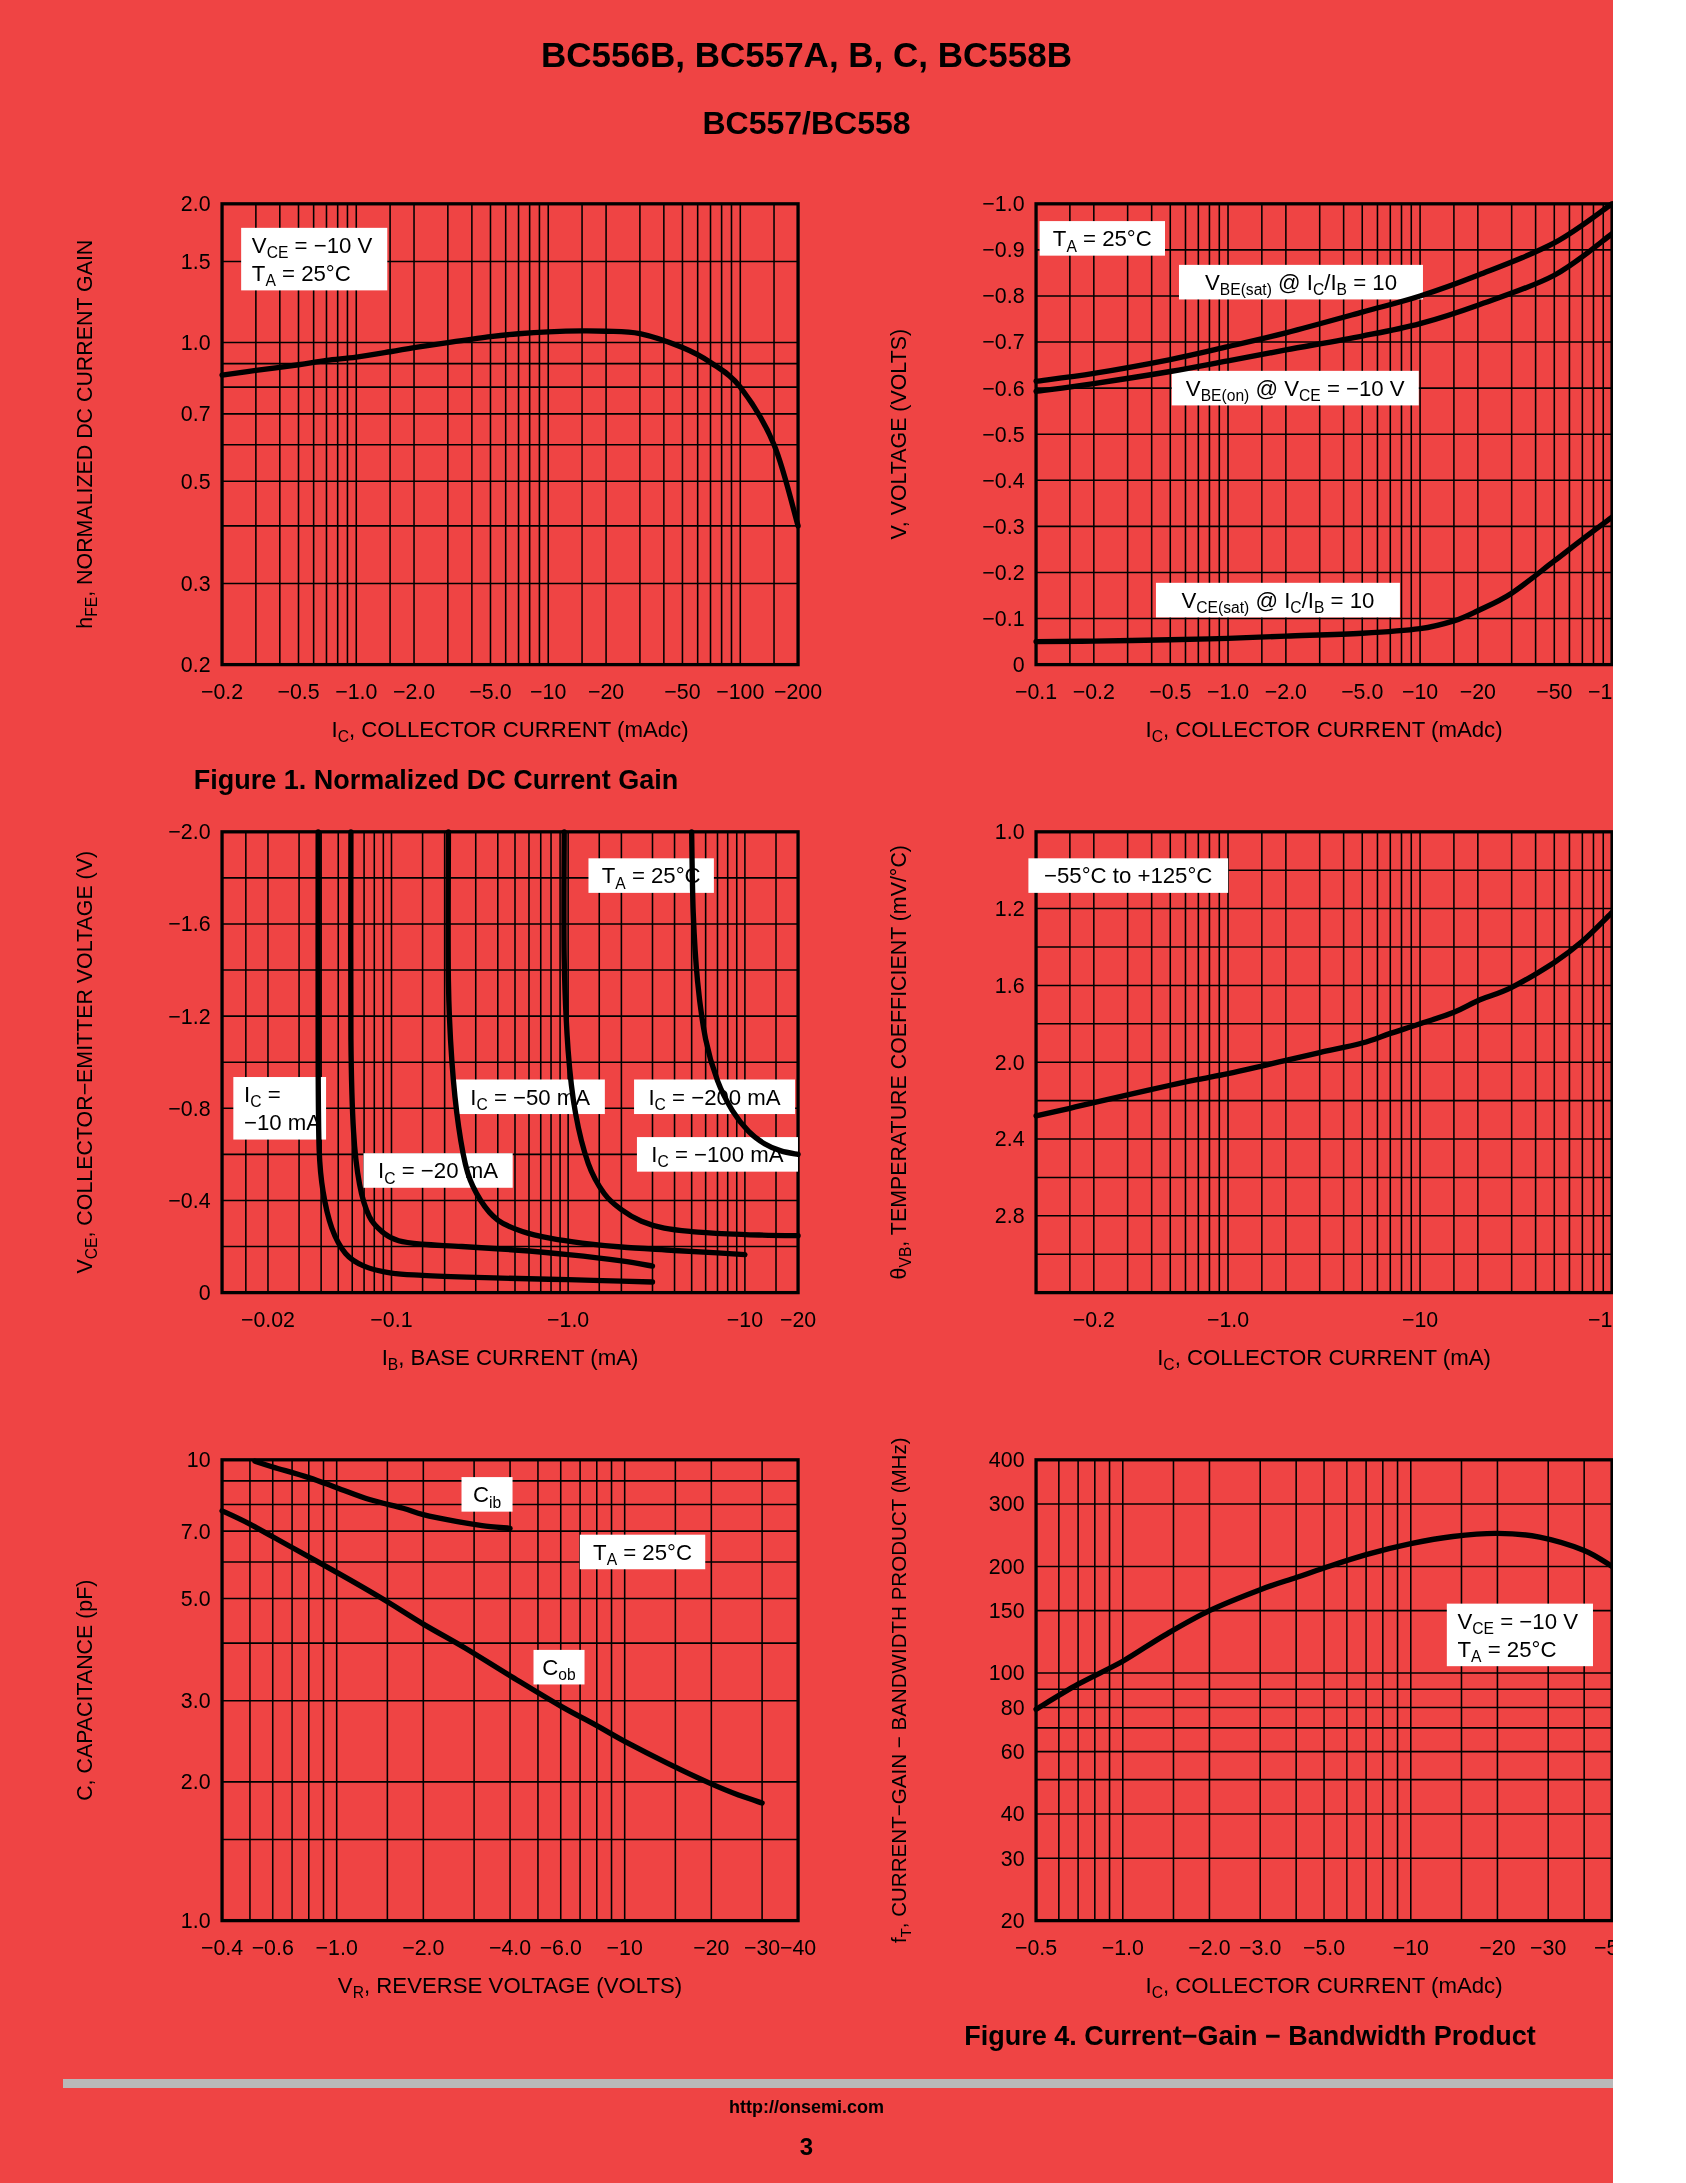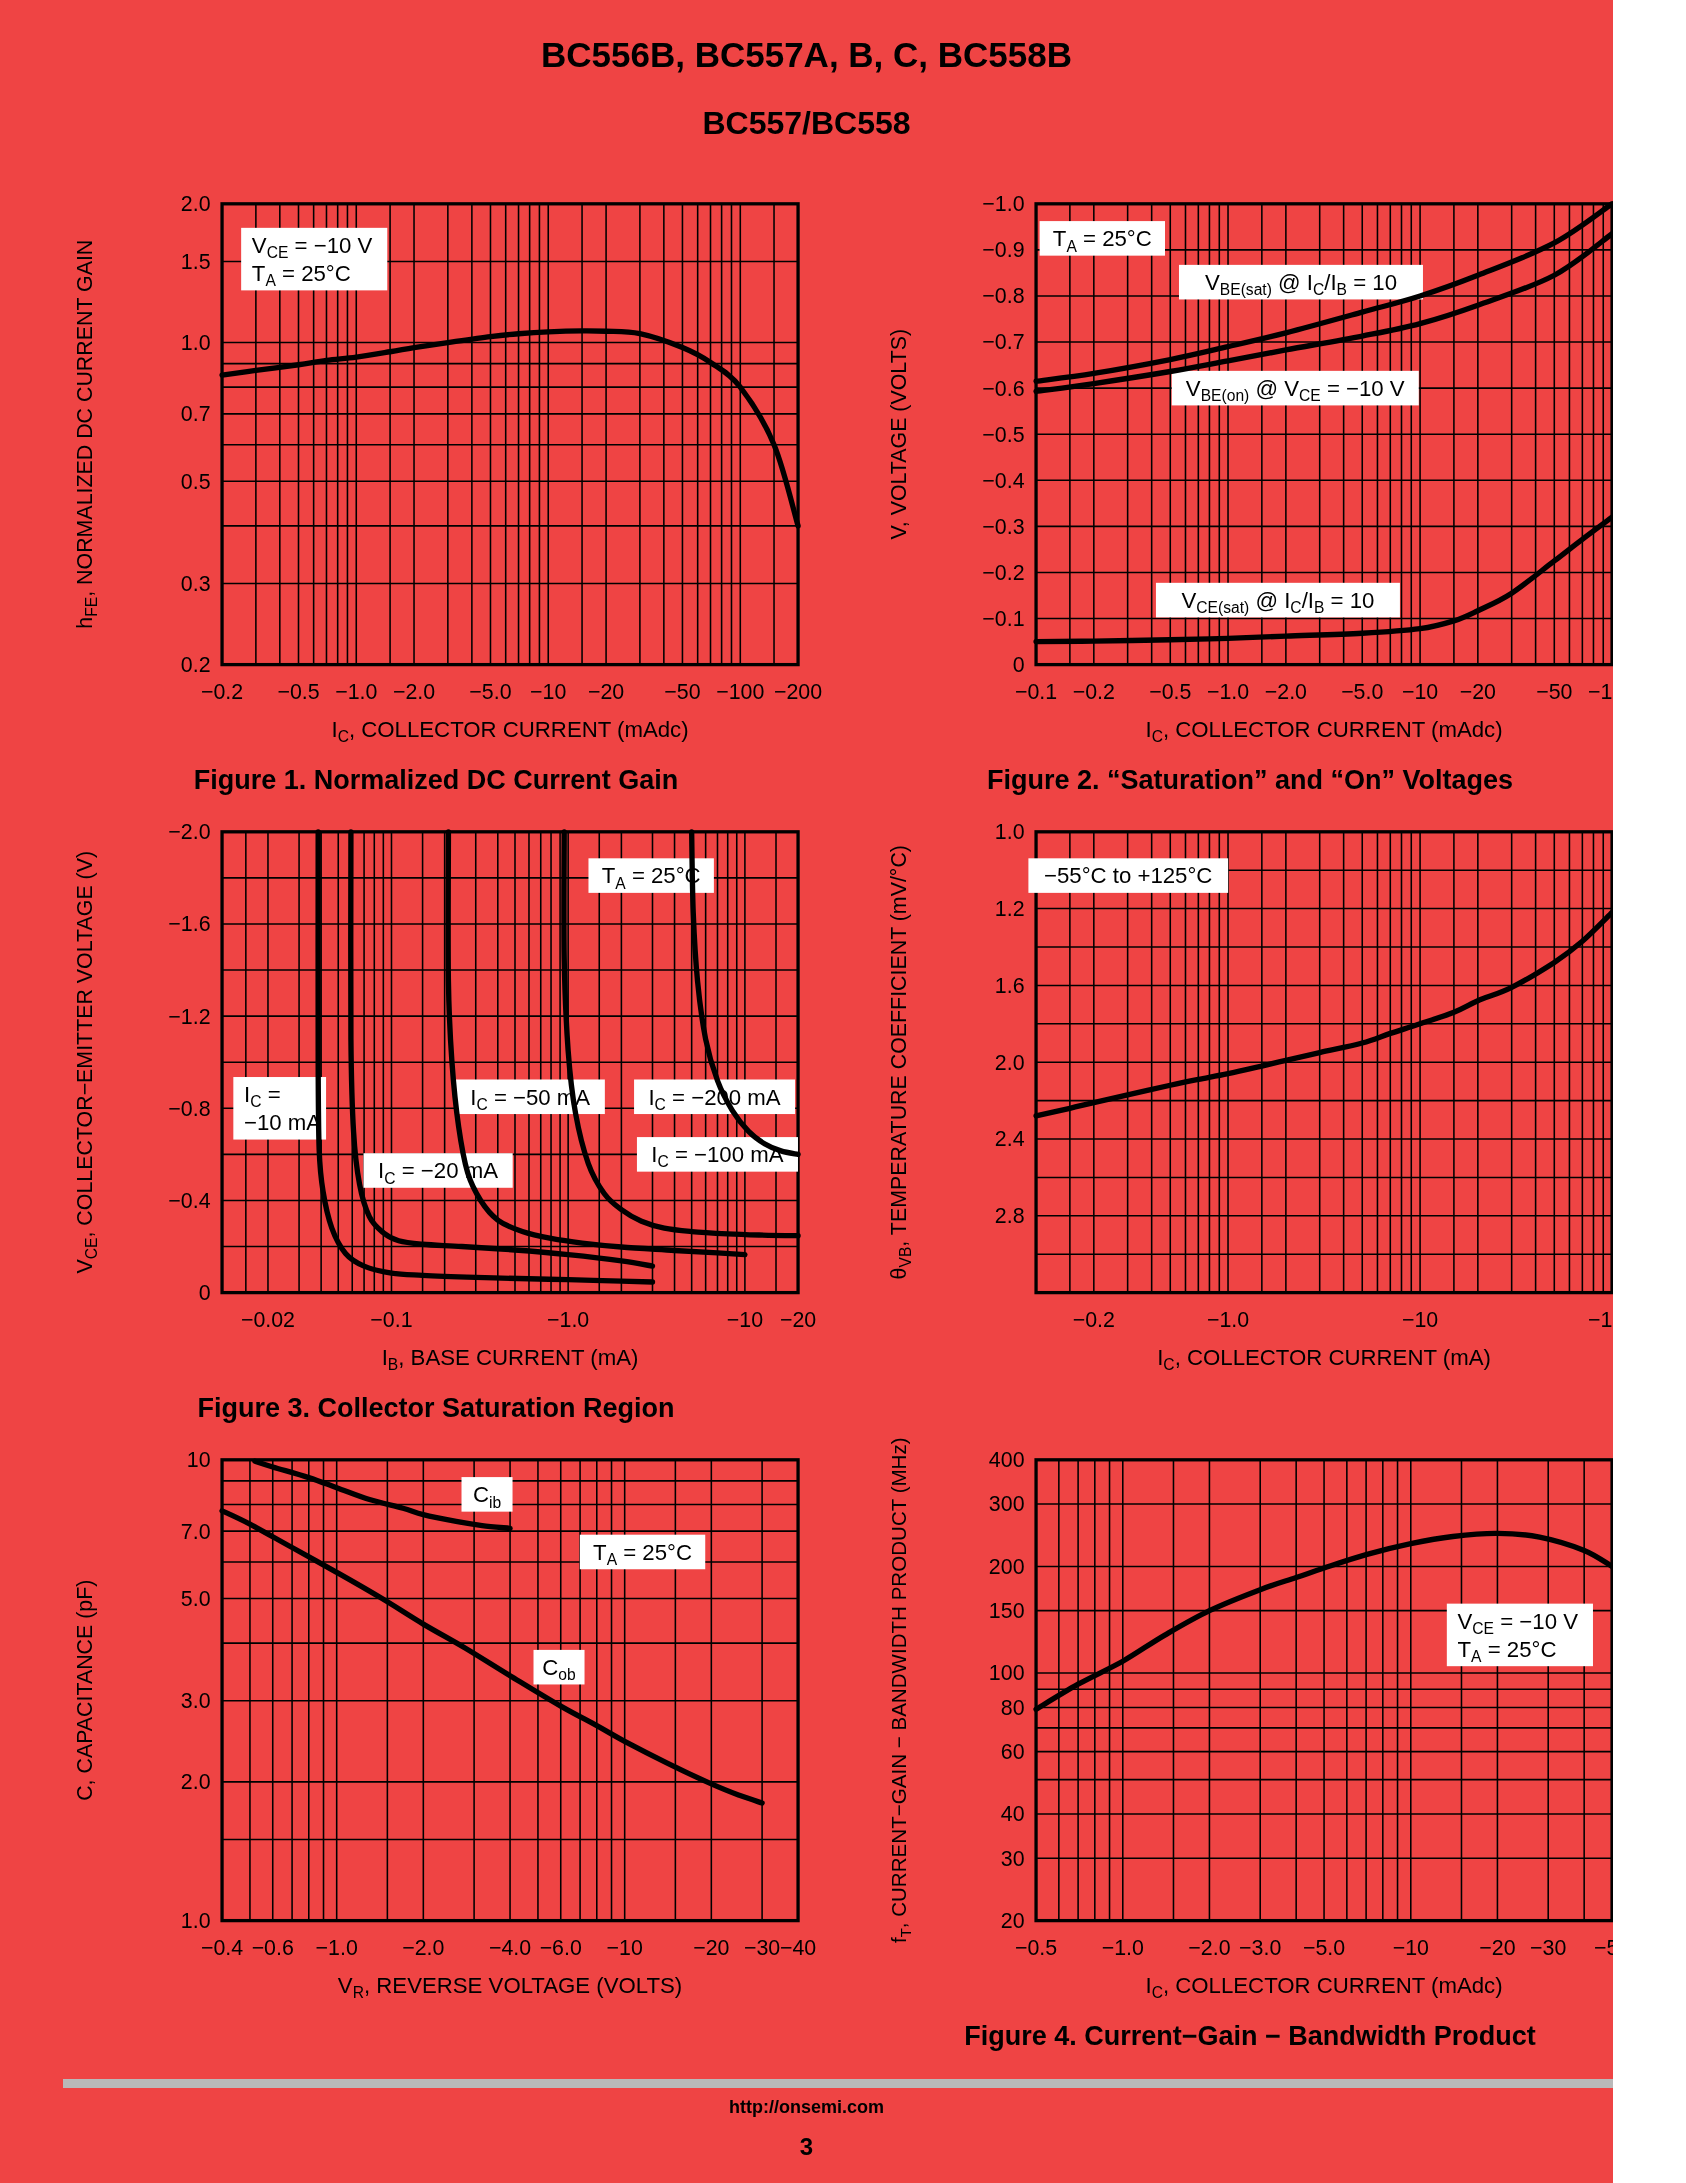--- a/index.html
+++ b/index.html
@@ -177,21 +177,20 @@
         <text x="196" y="251.0" font-size="26" text-anchor="end">−0.6</text>
         <text x="196" y="307.0" font-size="26" text-anchor="end">−0.5</text>
         <text x="196" y="363.0" font-size="26" text-anchor="end">−0.4</text>
         <text x="196" y="419.0" font-size="26" text-anchor="end">−0.3</text>
         <text x="196" y="475.0" font-size="26" text-anchor="end">−0.2</text>
         <text x="196" y="531.0" font-size="26" text-anchor="end">−0.1</text>
         <text x="196" y="587.0" font-size="26" text-anchor="end">0</text>
         <text x="560" y="666" font-size="27" text-anchor="middle"><tspan>I</tspan><tspan dy="6.5" font-size="19">C</tspan><tspan dy="-6.5">, COLLECTOR CURRENT (mAdc)</tspan></text>
         <text x="52" y="298" font-size="26" text-anchor="middle" transform="rotate(-90 52 298)"><tspan>V, VOLTAGE (VOLTS)</tspan></text>
       </svg>
-    <figcaption class="caption">Figure 2. “Saturation” and “On” Voltages</figcaption>
   </figure>
   <figure class="figblock" id="b2">
     <svg id="fig2" class="chart" width="774" height="576" viewBox="0 0 940 700">
         <g stroke="#000000" stroke-width="1.9">
           <line x1="265.8" y1="18" x2="265.8" y2="578"></line>
           <line x1="415.9" y1="18" x2="415.9" y2="578"></line>
           <line x1="630.6" y1="18" x2="630.6" y2="578"></line>
           <line x1="845.4" y1="18" x2="845.4" y2="578"></line>
           <line x1="910.0" y1="18" x2="910.0" y2="578"></line>
           <line x1="238.9" y1="18" x2="238.9" y2="578"></line>
@@ -261,21 +260,20 @@
         <text x="910.0" y="620" font-size="26" text-anchor="middle">−20</text>
         <text x="196" y="27.0" font-size="26" text-anchor="end">−2.0</text>
         <text x="196" y="139.0" font-size="26" text-anchor="end">−1.6</text>
         <text x="196" y="251.0" font-size="26" text-anchor="end">−1.2</text>
         <text x="196" y="363.0" font-size="26" text-anchor="end">−0.8</text>
         <text x="196" y="475.0" font-size="26" text-anchor="end">−0.4</text>
         <text x="196" y="587.0" font-size="26" text-anchor="end">0</text>
         <text x="560" y="666" font-size="27" text-anchor="middle"><tspan>I</tspan><tspan dy="6.5" font-size="19">B</tspan><tspan dy="-6.5">, BASE CURRENT (mA)</tspan></text>
         <text x="52" y="298" font-size="26" text-anchor="middle" transform="rotate(-90 52 298)"><tspan>V</tspan><tspan dy="6.2" font-size="19">CE</tspan><tspan dy="-6.2">, COLLECTOR−EMITTER VOLTAGE (V)</tspan></text>
       </svg>
-    <figcaption class="caption">Figure 3. Collector Saturation Region</figcaption>
   </figure>
   <figure class="figblock" id="b3">
     <svg id="fig3" class="chart" width="774" height="576" viewBox="0 0 940 700">
         <g stroke="#000000" stroke-width="1.9">
           <line x1="280.2" y1="18" x2="280.2" y2="578"></line>
           <line x1="443.3" y1="18" x2="443.3" y2="578"></line>
           <line x1="676.7" y1="18" x2="676.7" y2="578"></line>
           <line x1="910.0" y1="18" x2="910.0" y2="578"></line>
           <line x1="251.1" y1="18" x2="251.1" y2="578"></line>
           <line x1="321.3" y1="18" x2="321.3" y2="578"></line>

